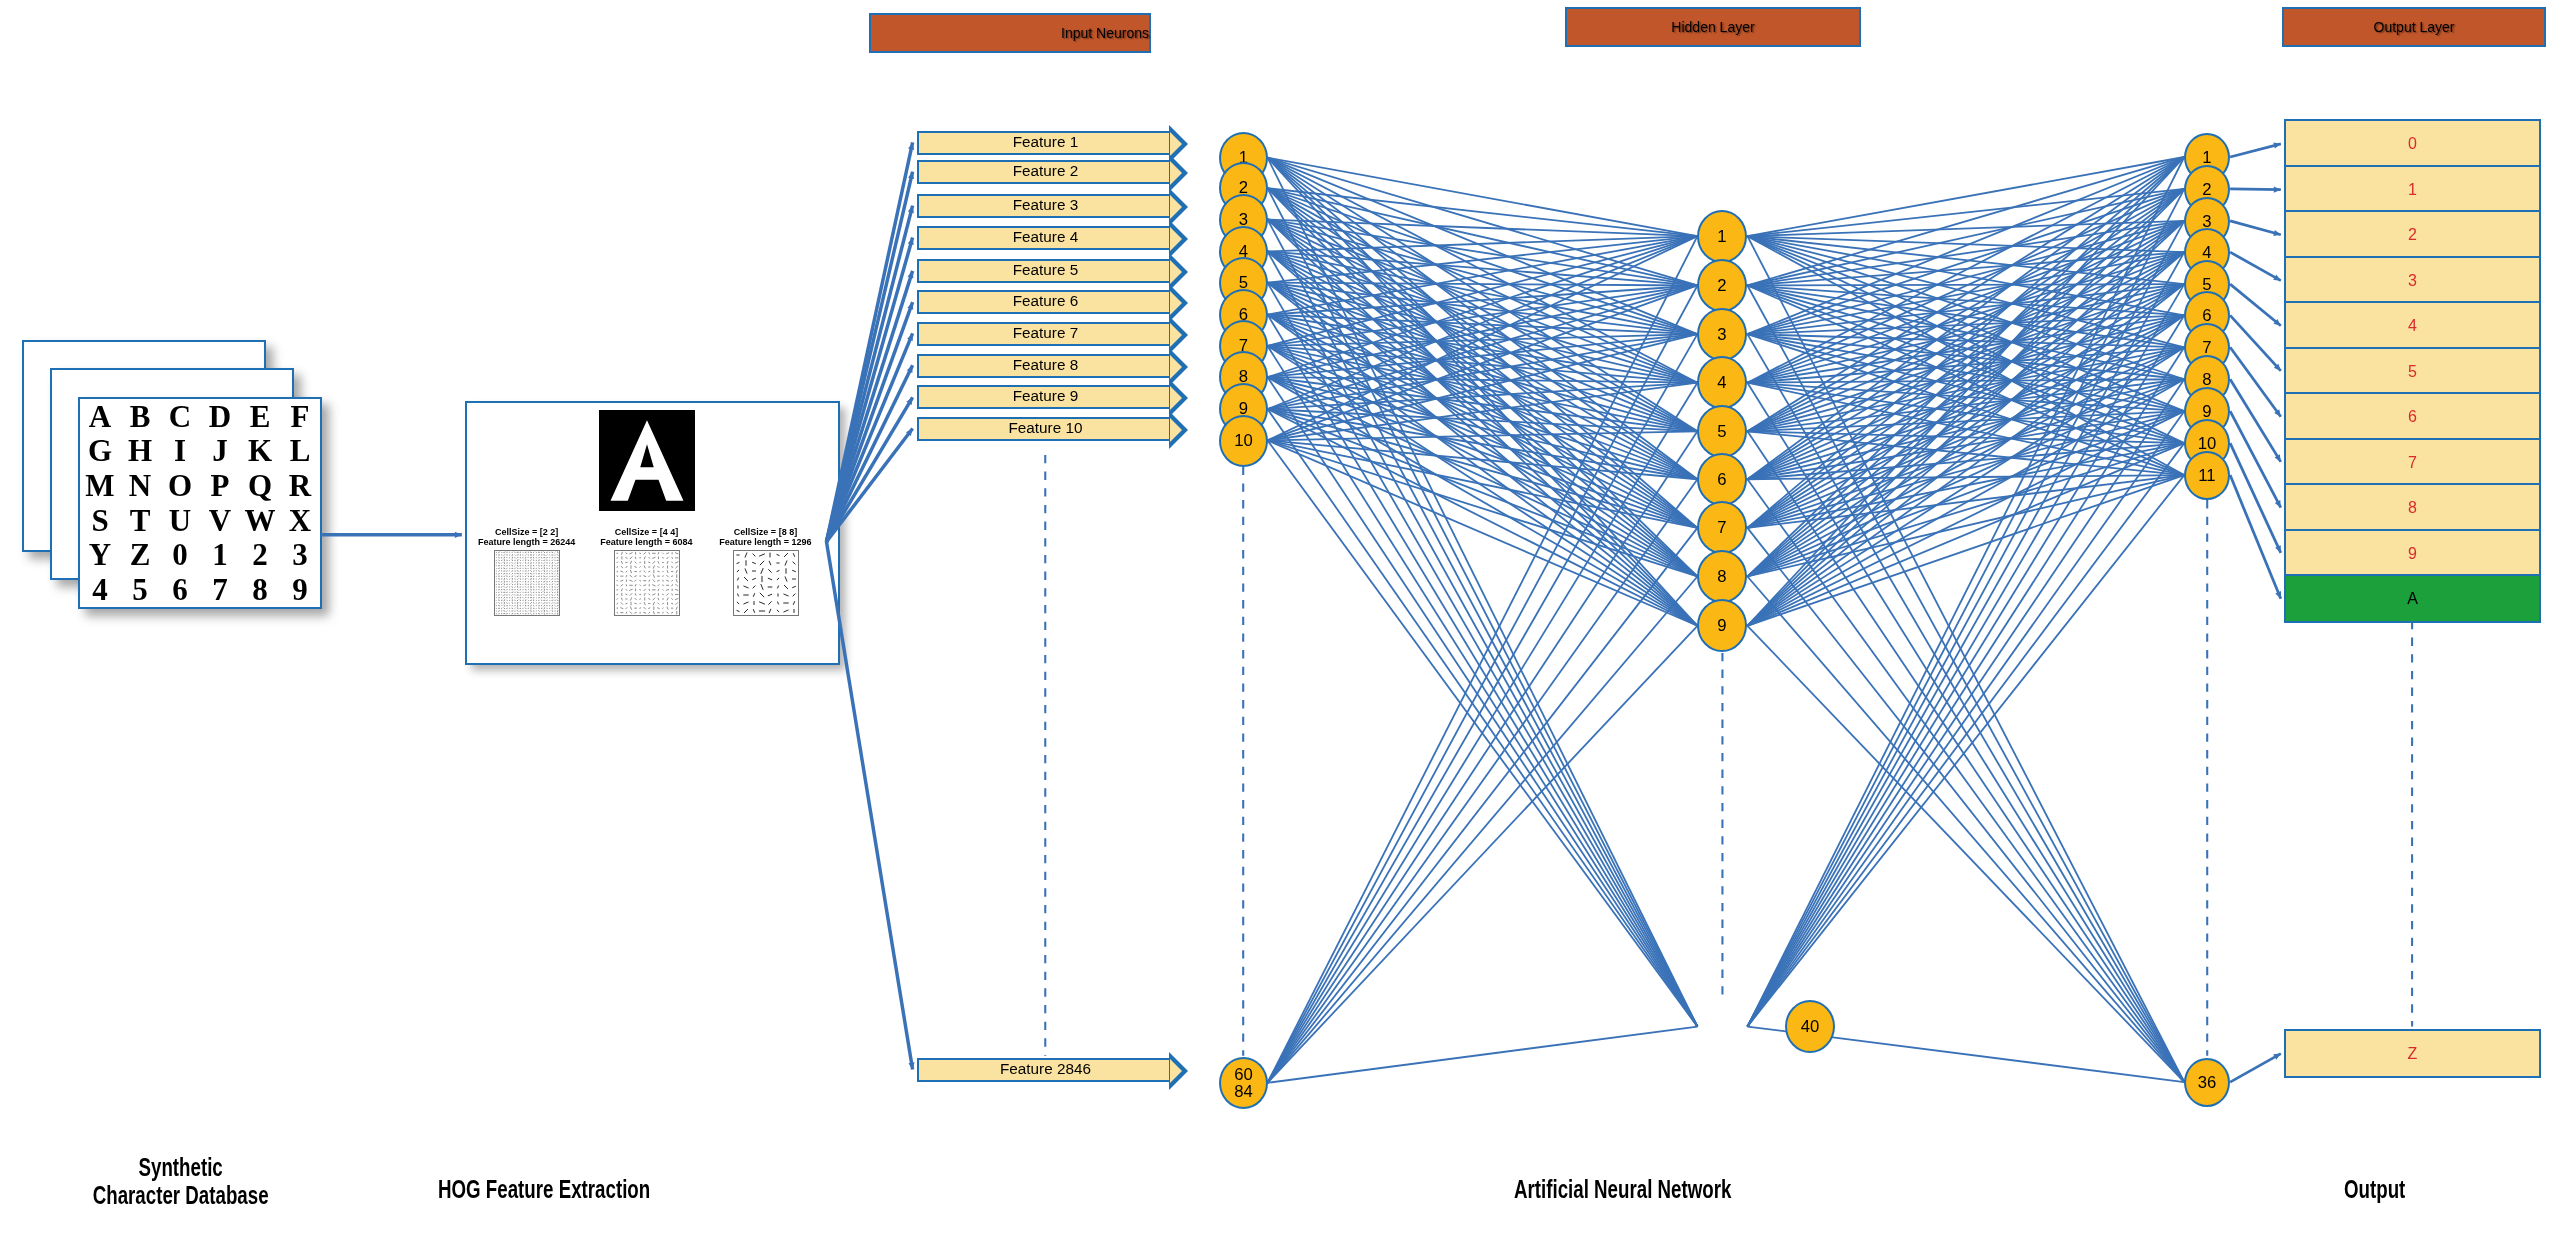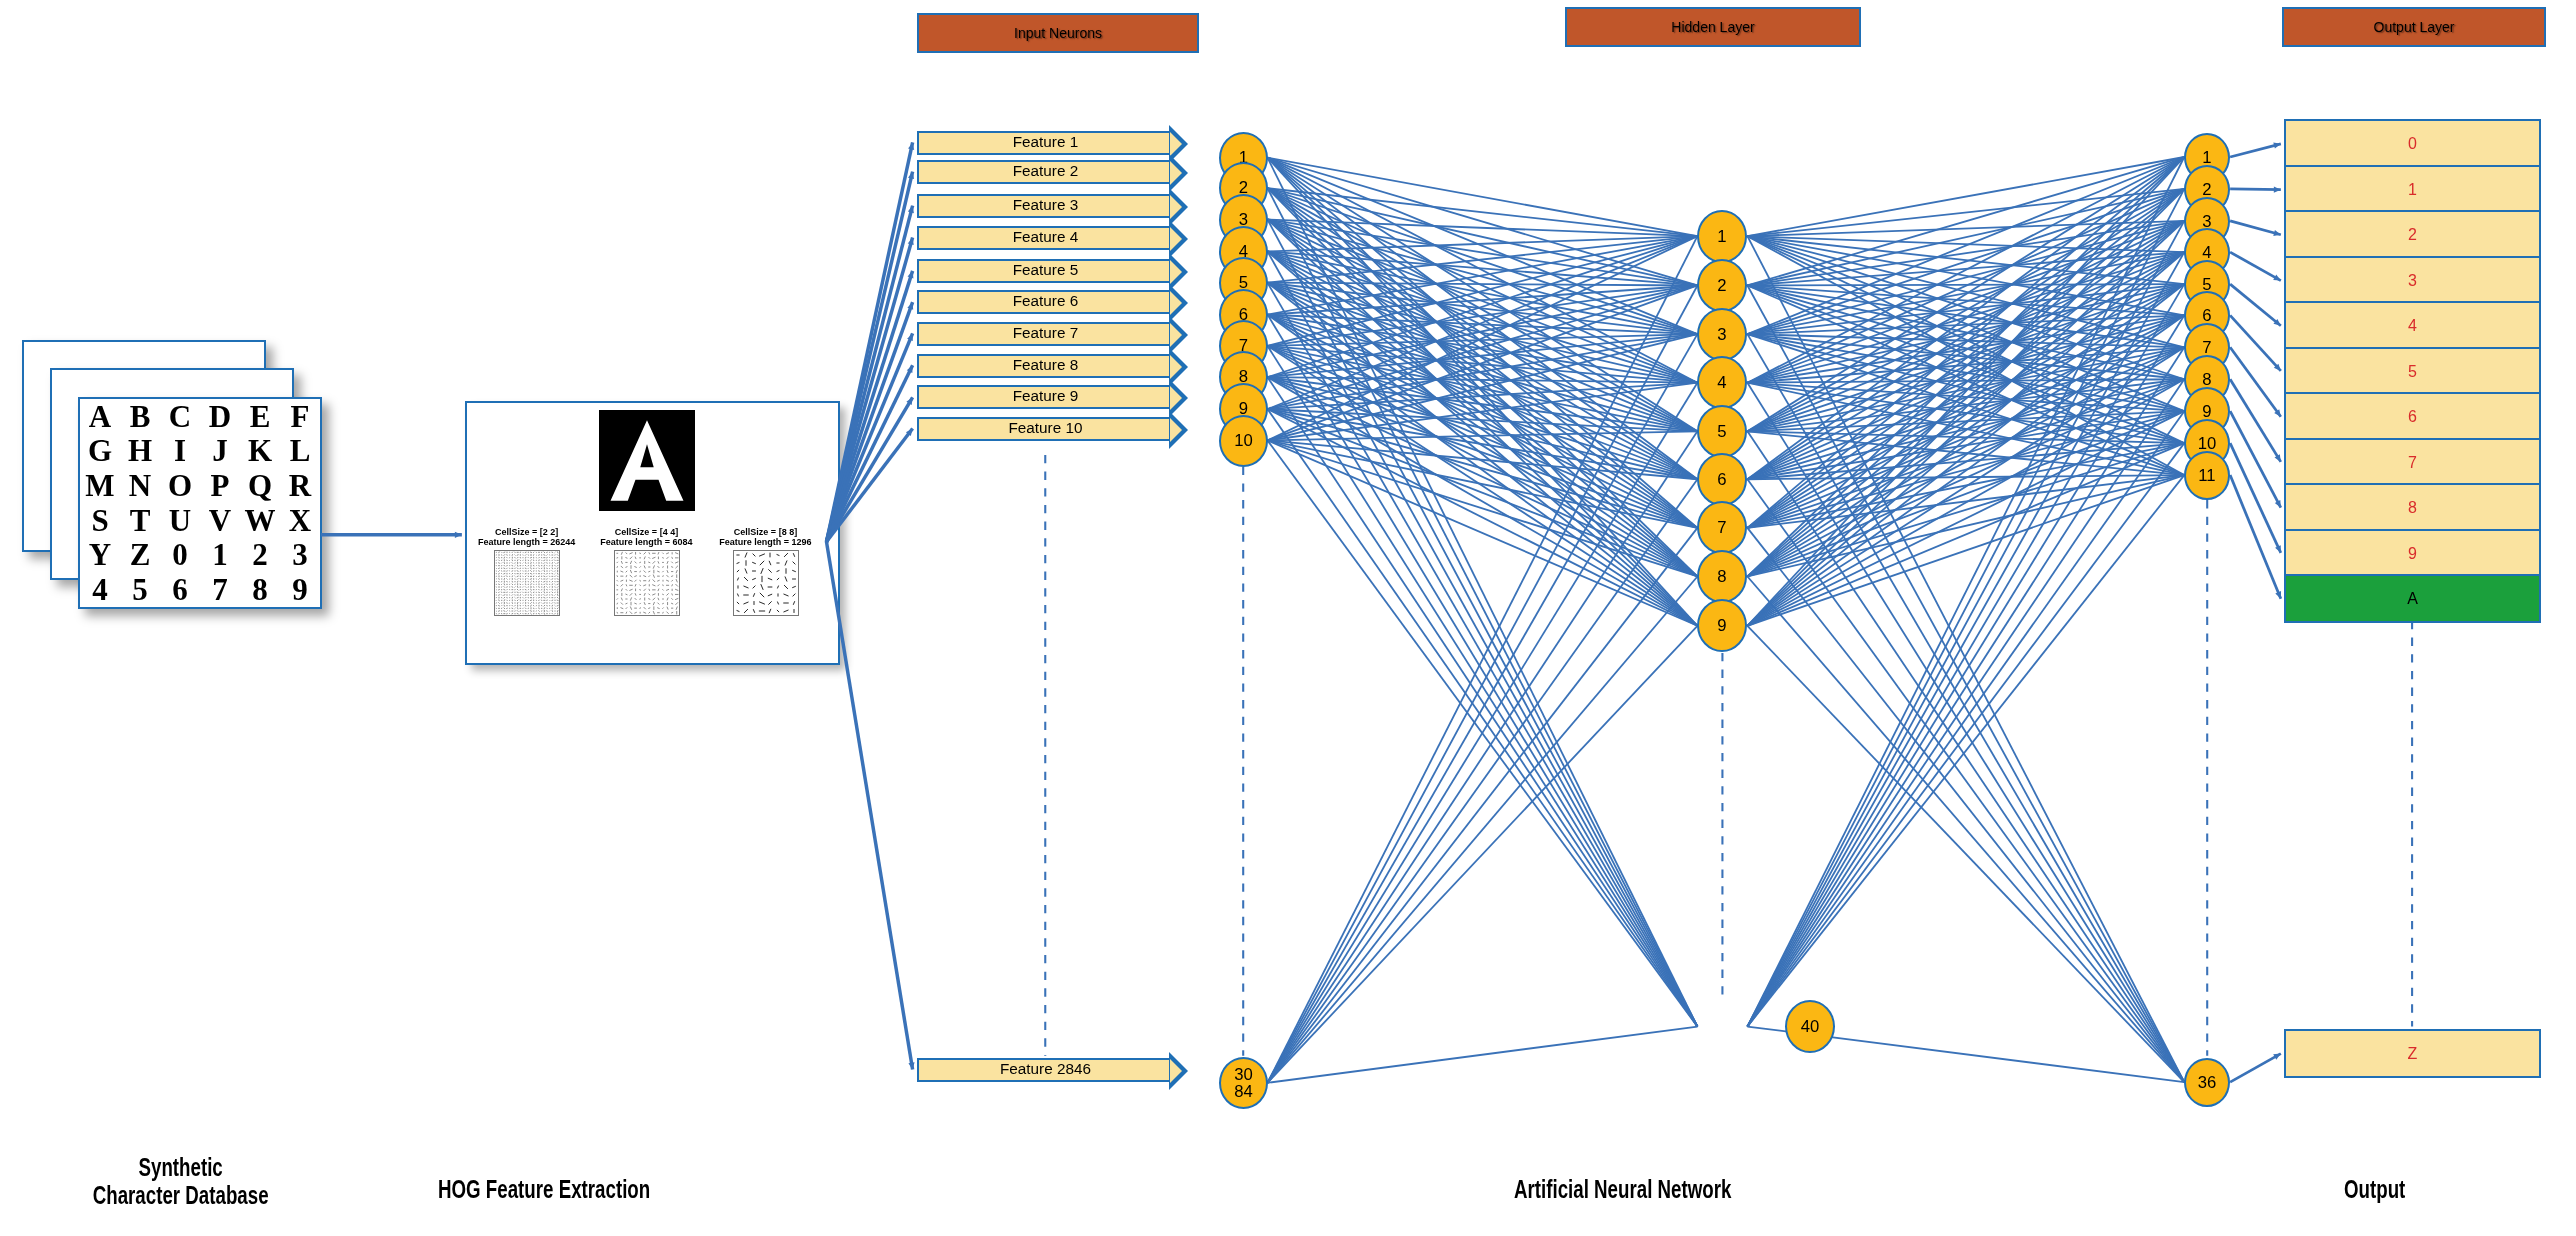--- a/index.html
+++ b/index.html
@@ -980,21 +980,21 @@
           <line x1="35.77777777777778" y1="86.25" x2="44.72222222222222" y2="86.25" stroke="#111" stroke-width="1.3"></line>
           <line x1="53.03624153656044" y1="83.14473823794818" x2="50.46375846343956" y2="89.35526176205182" stroke="#111" stroke-width="1.3"></line>
           <line x1="61.65900974233027" y1="84.65900974233027" x2="64.84099025766973" y2="87.84099025766973" stroke="#111" stroke-width="1.3"></line>
           <line x1="78.36852816900254" y1="84.75115655657007" x2="71.13147183099746" y2="87.74884344342993" stroke="#111" stroke-width="1.3"></line>
           <line x1="86.25" y1="83.44444444444444" x2="86.25" y2="89.05555555555556" stroke="#111" stroke-width="1.3"></line>
         </svg>
     </div>
   </div>
 </div>
 
-<div class="layer-header" style="left:917px;top:12.5px;width:278px;">
+<div class="layer-header" style="left:869px;top:12.5px;width:278px;justify-content:flex-end;">
   <span>Input Neurons</span>
 </div>
 <div class="layer-header" style="left:1565px;top:7px;width:292px;">
   <span>Hidden Layer</span>
 </div>
 <div class="layer-header" style="left:2282px;top:7px;width:260px;">
   <span>Output Layer</span>
 </div>
 
 <svg class="ov" id="links" viewBox="0 0 3709 1781" width="2576" height="1237">
@@ -1354,21 +1354,21 @@
     <div class="neuron" style="left: 1219px; top: 351px; width: 49px; height: 52px;">
       <span>8</span>
     </div>
     <div class="neuron" style="left: 1219px; top: 383px; width: 49px; height: 52px;">
       <span>9</span>
     </div>
     <div class="neuron" style="left: 1219px; top: 415px; width: 49px; height: 52px;">
       <span>10</span>
     </div>
     <div class="neuron" style="left: 1219px; top: 1057px; width: 49px; height: 52px;">
-      <span>30</span>
+      <span>60</span>
       <span>84</span>
     </div>
   </div>
 <div id="hidden-layer">
     <div class="neuron" style="left: 1697px; top: 210px; width: 50px; height: 53px;">
       <span>1</span>
     </div>
     <div class="neuron" style="left: 1697px; top: 259px; width: 50px; height: 53px;">
       <span>2</span>
     </div>

